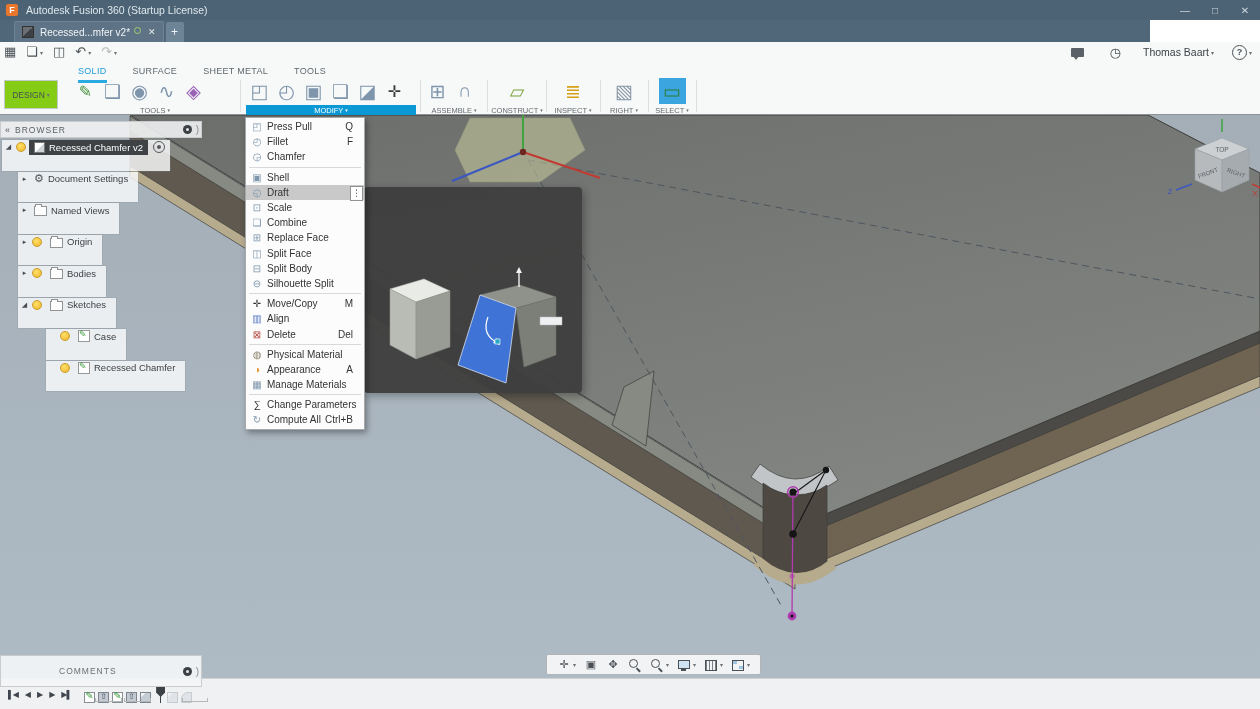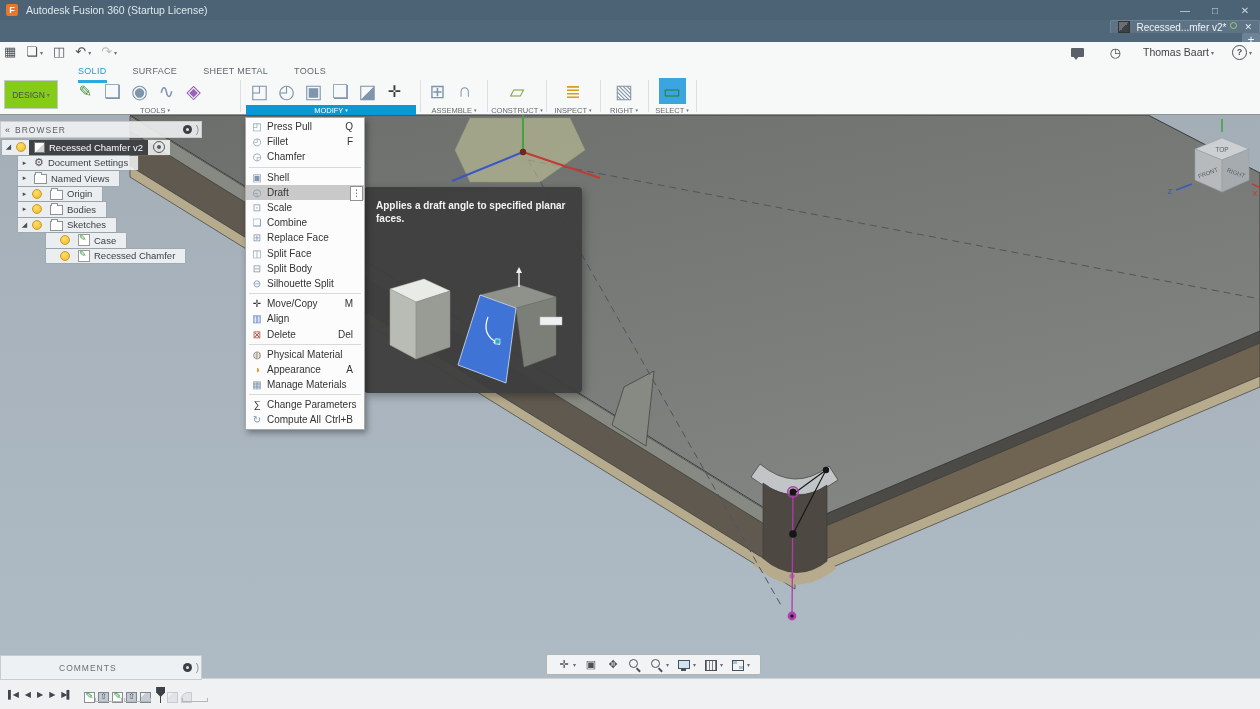--- a/index.html
+++ b/index.html
@@ -6,21 +6,21 @@
   .stage{position:relative;width:1260px;height:709px;overflow:hidden;background:#fff;
          font-family:"Liberation Sans", sans-serif;-webkit-font-smoothing:antialiased;}
   
   .titlebar{position:absolute;left:0;top:0;width:1260px;height:20px;background:#4b6375;display:flex;align-items:center;}
   .app-logo{width:12px;height:12px;margin-left:6px;background:#e8762d;color:#fff;font-size:9px;font-weight:bold;
             display:flex;align-items:center;justify-content:center;border-radius:2px;}
   .title-text{color:#dfe7ec;font-size:10.5px;margin-left:8px;}
   .win-controls{margin-left:auto;display:flex;}
   .win-btn{width:30px;height:20px;color:#cfd8de;font-size:10px;display:flex;align-items:center;justify-content:center;}
   
-  .tabstrip{position:absolute;left:0;top:20px;width:1260px;height:22px;background:#50677a;display:flex;align-items:flex-end;flex-direction:column;}
+  .tabstrip{position:absolute;left:0;top:20px;width:1150px;height:22px;background:#50677a;display:flex;align-items:flex-end;}
   .doc-tab{height:20px;margin-left:14px;background:#5e7486;border:1px solid #6d8294;border-bottom:none;
            display:flex;align-items:center;padding:0 7px;border-radius:2px 2px 0 0;}
   .tab-cube{width:10px;height:10px;background:linear-gradient(135deg,#6b6f73 0 50%,#3d4145 50%);margin-right:6px;border:1px solid #333;}
   .tab-label{color:#f0f4f7;font-size:10px;}
   .status-dot{width:5px;height:5px;border:1px solid #9ed06b;border-radius:50%;margin:0 5px 4px 4px;}
   .tab-close{color:#e4eaee;font-size:9px;margin-left:2px;}
   .new-tab{width:18px;height:20px;background:#6d8496;color:#eef3f6;font-size:12px;display:flex;align-items:center;justify-content:center;margin-left:2px;border-radius:2px 2px 0 0;}
   
   .toolbar-area{position:absolute;left:0;top:42px;width:1260px;height:73px;background:#f7f8f8;border-bottom:1px solid #8e9496;box-sizing:border-box;}
   .qat{position:absolute;left:4px;top:1px;height:18px;display:flex;align-items:center;}
@@ -64,21 +64,21 @@
   .panel-head{height:15px;background:rgba(242,244,245,.88);border:1px solid #c9cccd;display:flex;align-items:center;}
   .collapse-ic{color:#555;font-size:9px;margin:0 5px 0 4px;}
   .collapse-ic::before{content:"\00AB";}
   .panel-title{color:#5a5f63;font-size:8.5px;letter-spacing:1px;flex:1;}
   .panel-dot{width:9px;height:9px;border-radius:50%;background:#3b4045;margin-right:4px;position:relative;}
   .panel-dot::after{content:"";position:absolute;left:3px;top:3px;width:3px;height:3px;border-radius:50%;background:#e8e8e8;}
   .panel-handle{color:#8a8f93;font-size:10px;margin-right:2px;}
   .panel-handle::before{content:")";}
   .btree{margin-top:2px;}
   .brow{display:flex;align-items:center;height:14.5px;margin:1px 0 0 2px;width:max-content;
-        background:rgba(250,251,252,.82);box-shadow:0 0 0 .5px rgba(140,144,148,.45);padding:0 5px 0 2px;}
+        background:rgba(250,251,252,.82);box-shadow:0 0 0 .5px rgba(140,144,148,.45);padding:0 5px 16px 2px;}
   .brow[data-ind="1"]{margin-left:18px;}
   .brow[data-ind="2"]{margin-left:46px;}
   .twisty{width:9px;font-size:7px;color:#4a4f53;text-align:center;}
   .bulb{display:none;}
   .bulb.on{display:inline-block;width:8px;height:8px;border-radius:50%;margin:0 3px;
            background:radial-gradient(circle at 40% 35%,#ffe06a,#f0b429);border:1px solid #c89b27;}
   .bicon{display:inline-block;position:relative;margin-right:4px;}
   .bicon[data-icon="cube"]{width:9px;height:9px;background:linear-gradient(135deg,#eceef0 0 50%,#b6bbc0 50%);border:1px solid #777;}
   .bicon[data-icon="gear"]::before{content:"⚙";font-size:11px;color:#555;}
   .bicon[data-icon="folder"]{width:11px;height:8px;background:#fdfdfd;border:1px solid #8f9396;margin-top:2px;}
@@ -112,21 +112,21 @@
              align-items:center;justify-content:center;font-size:9px;color:#333;}
   .more.show::before{content:"⋮";}
   
   .tooltip{position:absolute;left:364px;top:187px;width:218px;height:206px;background:rgba(62,62,62,.96);border-radius:4px;
            z-index:6;color:#f2f2f2;box-shadow:2px 3px 8px rgba(0,0,0,.3);}
   .tt-p{font-size:10px;font-weight:bold;line-height:1.3;margin:0 12px;}
   .tt-p1{padding-top:12px;}
   .tt-p2{padding-top:9px;}
   .tt-img{position:absolute;left:8px;bottom:6px;}
   
-  .comments-bar{position:absolute;left:0;top:655px;width:202px;height:25px;background:rgba(243,245,246,.92);
+  .comments-bar{position:absolute;left:0;top:655px;width:202px;height:32px;background:rgba(243,245,246,.92);
                 border:1px solid #c9cccd;display:flex;align-items:center;z-index:5;box-sizing:border-box;}
   .comments-label{font-size:8.5px;color:#6a6f73;letter-spacing:1px;margin-left:58px;flex:1;}
   
   .navbar{position:absolute;left:546px;top:654px;height:19px;background:#f2f3f4;border:1px solid #b2b5b7;border-radius:2px;
           display:flex;align-items:center;padding:0 6px;z-index:5;}
   .nav-item{display:flex;align-items:center;margin:0 4px;}
   .nicon{position:relative;width:14px;height:14px;display:flex;align-items:center;justify-content:center;color:#4a5055;font-size:11px;}
   .nicon[data-icon="orbit"]::before{content:"✛";}
   .nicon[data-icon="look-at"]::before{content:"▣";}
   .nicon[data-icon="pan"]::before{content:"✥";}
@@ -641,21 +641,20 @@
 
       <div class="menu-row" data-name="menu-item">
         <span class="mi" data-icon="compute-all">↻</span>
         <span class="ml" data-name="menu-item-label">Compute All</span>
         <span class="ms" data-name="menu-item-shortcut">Ctrl+B</span>
 
       </div>
     </div>
 
   <div class="tooltip" data-name="draft-tooltip">
-    <p class="tt-p tt-p1" data-name="tooltip-summary">Applies a draft angle to specified planar faces.</p>
     <svg class="tt-img" width="202" height="122" viewBox="0 0 202 122" data-name="tooltip-illustration">
       <polygon points="18,24 52,14 78,26 44,37" fill="#e9ebe7" stroke="#c2c4c0" stroke-width="0.5"></polygon>
       <polygon points="18,24 44,37 44,94 18,80" fill="#b9bcb4" stroke="#9a9d95" stroke-width="0.5"></polygon>
       <polygon points="44,37 78,26 78,82 44,94" fill="#999c94" stroke="#8a8d85" stroke-width="0.5"></polygon>
       <polygon points="108,30 148,20 184,32 144,43" fill="#8f928b" stroke="#7b7e77" stroke-width="0.5"></polygon>
       <polygon points="144,43 184,32 184,90 152,102" fill="#7c7f78" stroke="#6d7069" stroke-width="0.5"></polygon>
       <polygon points="108,30 144,43 134,118 86,100" fill="#3f74d6" stroke="#d9e1ef" stroke-width="0.8"></polygon>
       <line x1="147" y1="22" x2="147" y2="4" stroke="#f2f2f2" stroke-width="1.4"></line>
       <polygon points="147,2 144,8 150,8" fill="#f2f2f2"></polygon>
       <path d="M116,52 q-7,18 10,26" fill="none" stroke="#fff" stroke-width="1.2"></path>

